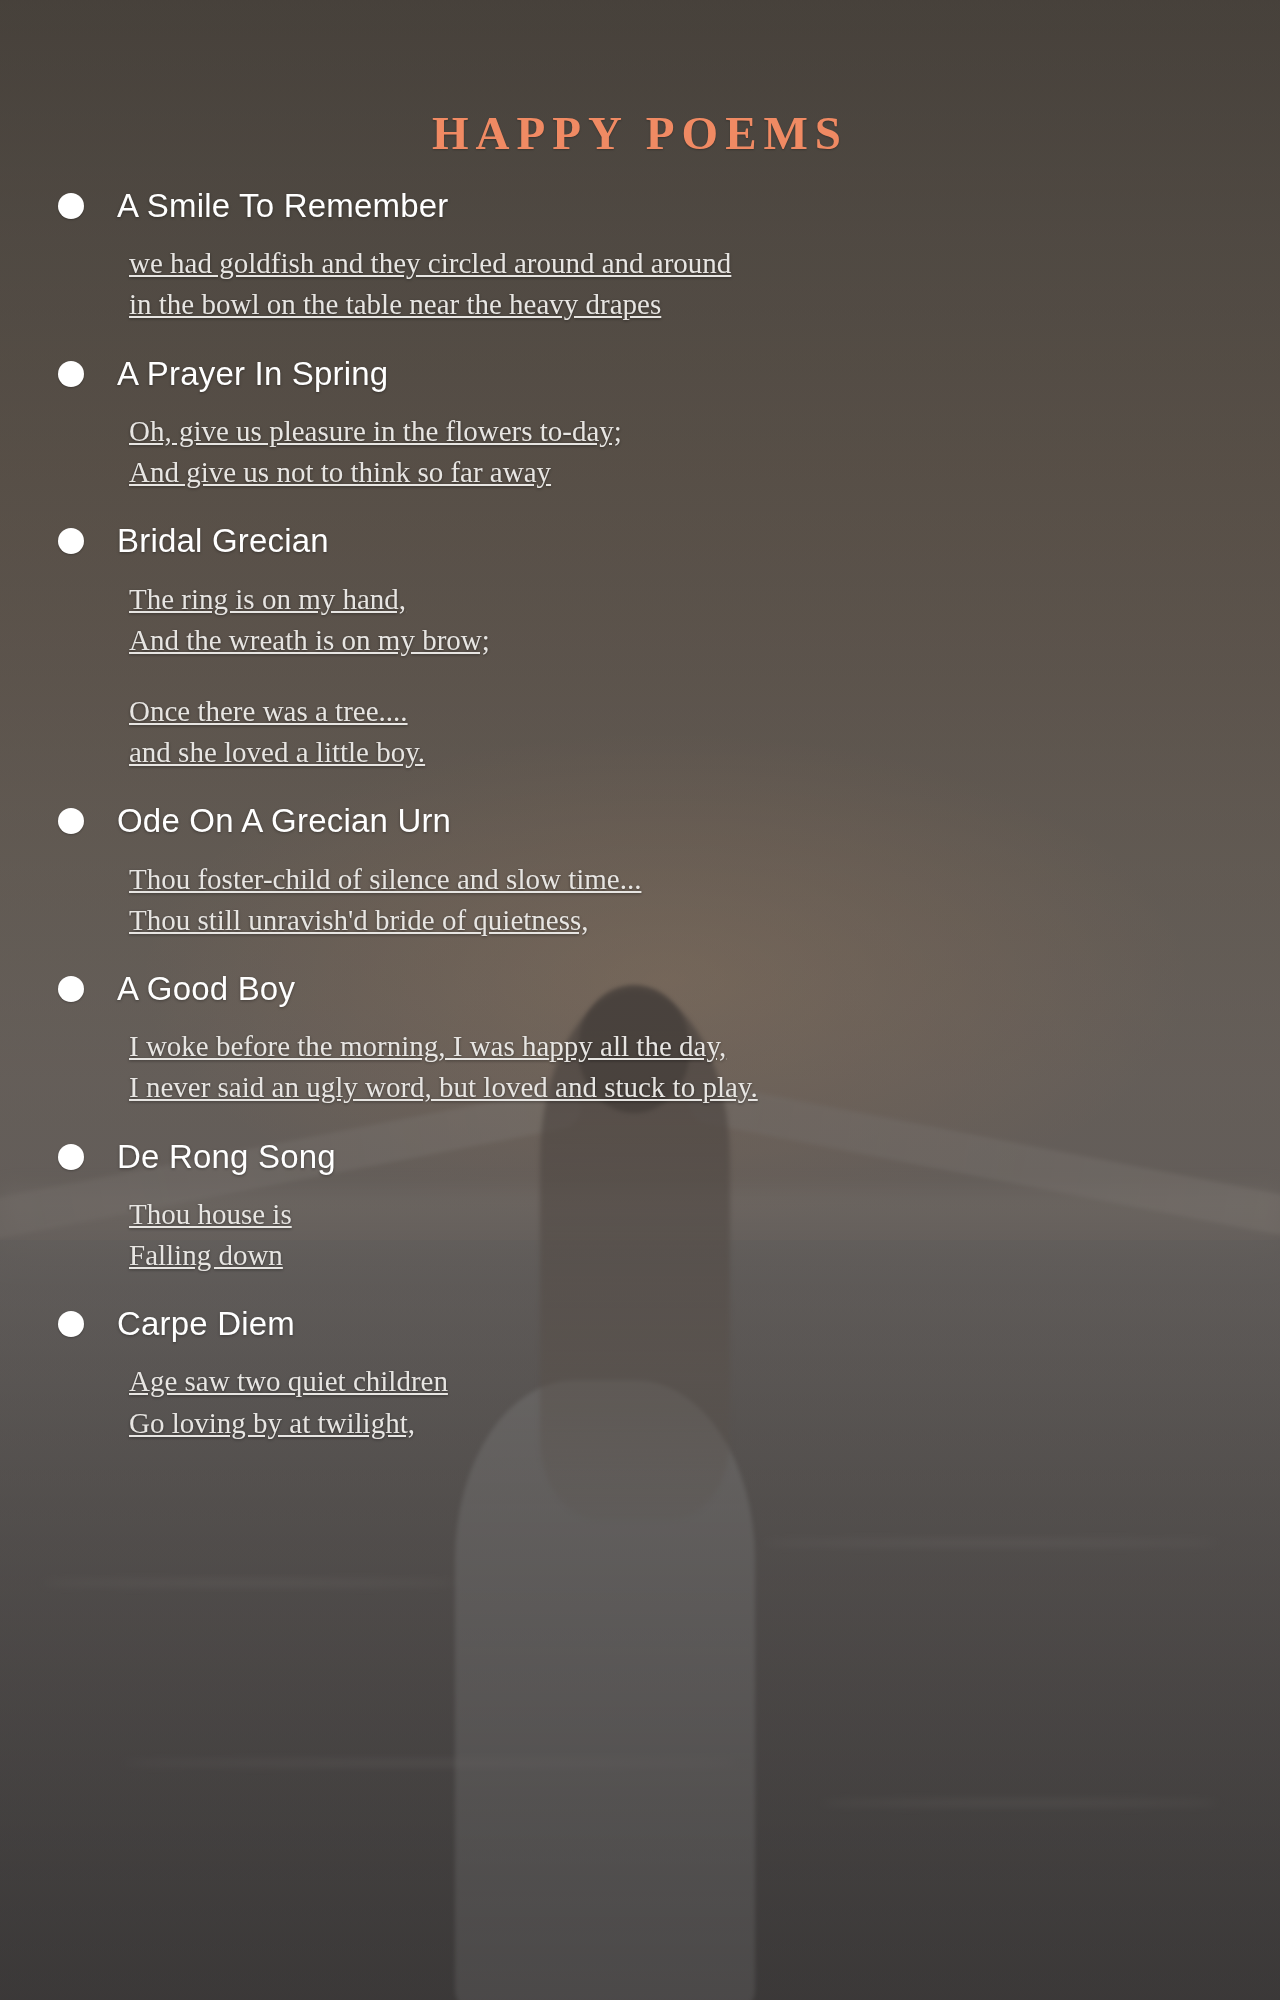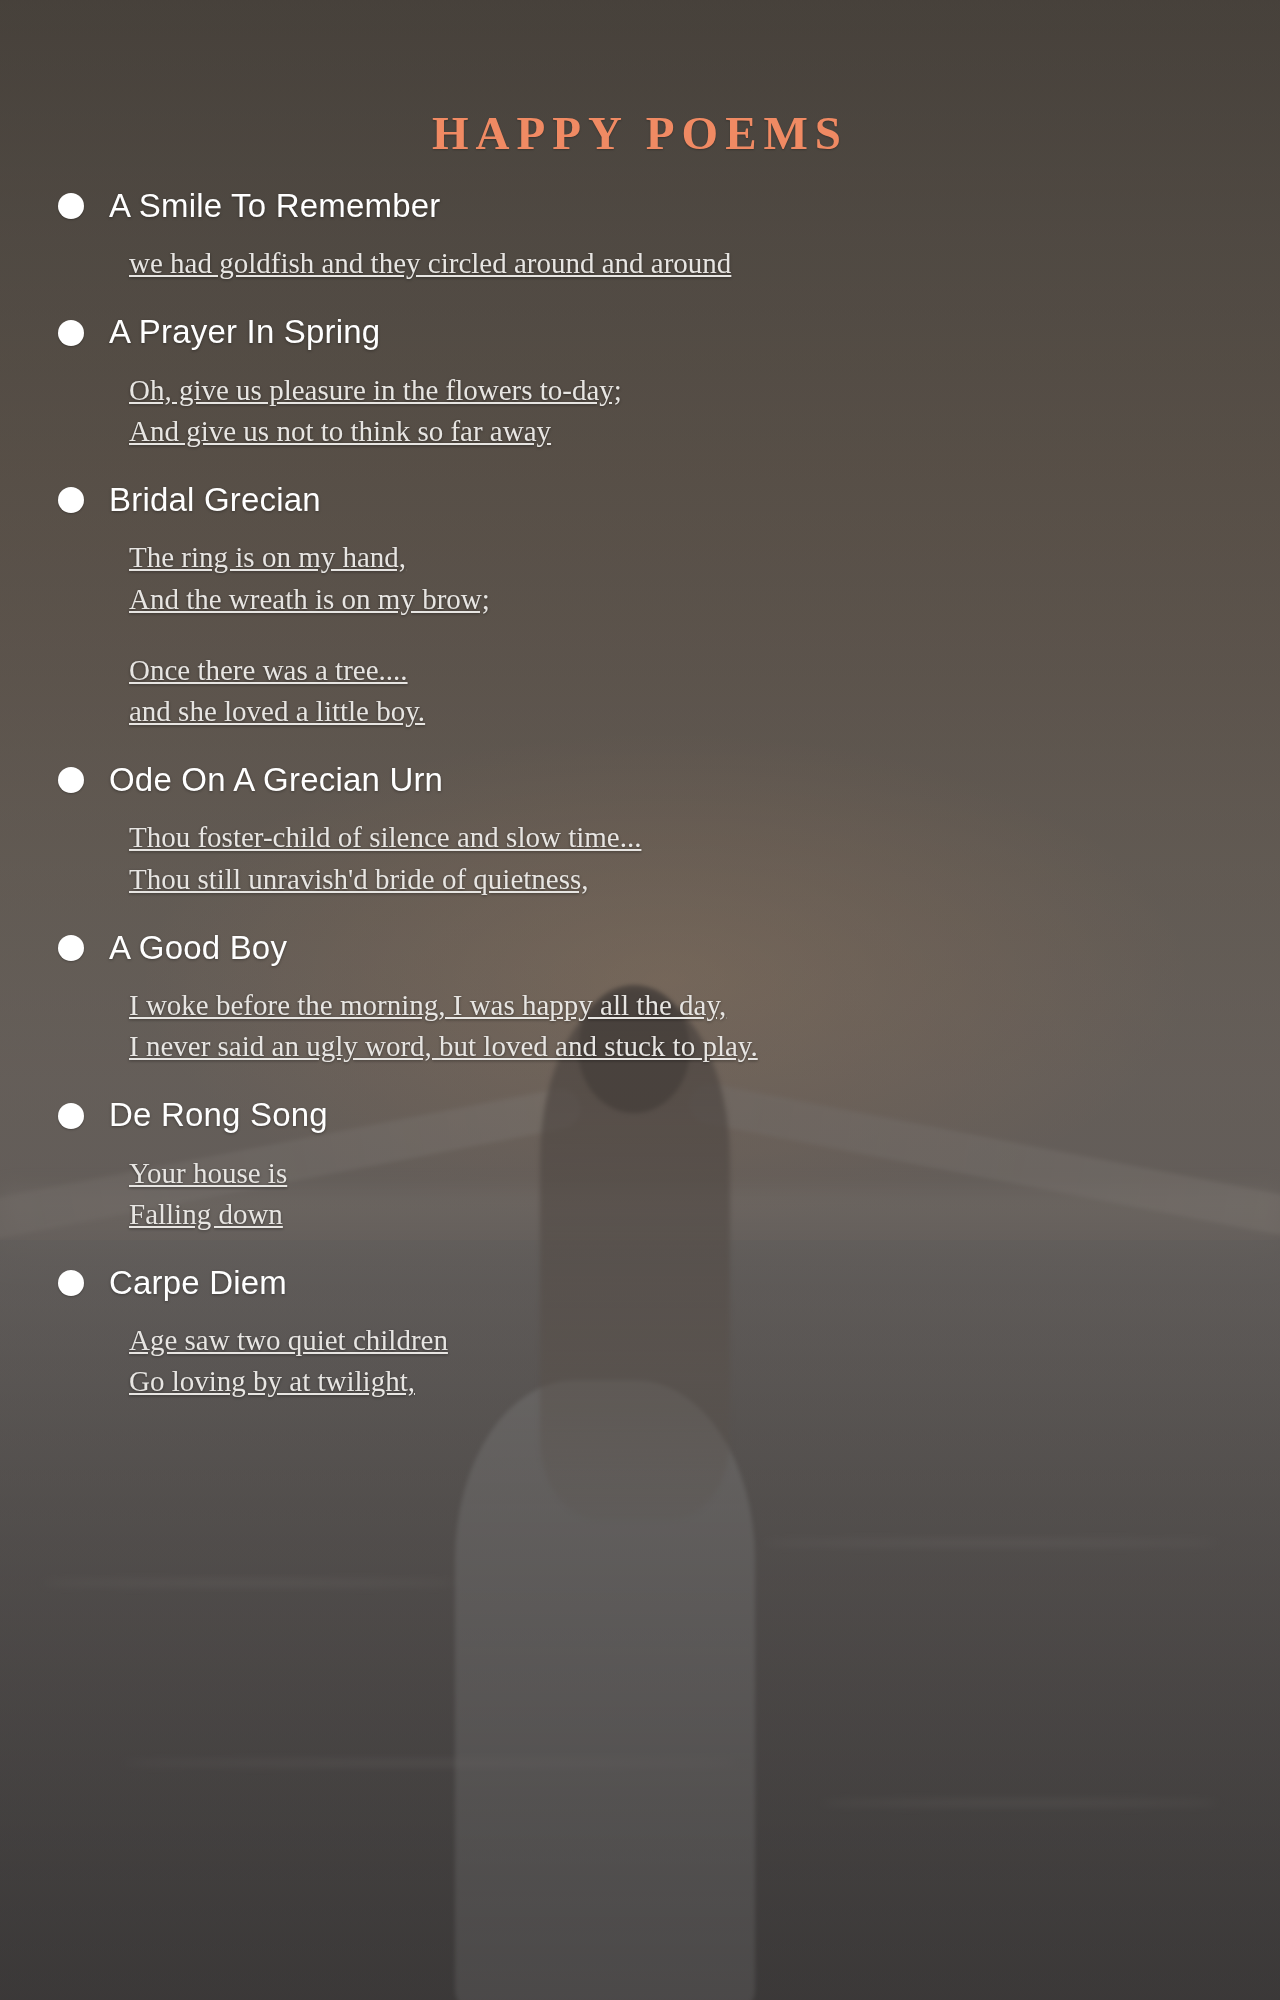--- a/index.html
+++ b/index.html
@@ -153,21 +153,21 @@
 
   .poem-item {
     padding: 0 60px 0 58px;
     margin-bottom: 30px;
     position: relative;
   }
 
   .poem-head {
     display: flex;
     align-items: center;
-    gap: 0;
+    gap: 8px;
   }
 
   .bullet {
     width: 26px;
     height: 26px;
     border-radius: 50%;
     background: #ffffff;
     flex: 0 0 auto;
     margin-right: 25px;
     box-shadow: 0 1px 2px rgba(0,0,0,0.25);
@@ -226,20 +226,21 @@
 
     <ul class="poem-list">
 
       <li class="poem-item">
         <div class="poem-head">
           <span class="bullet"></span>
           <span class="poem-title">A Smile To Remember</span>
         </div>
         <div class="poem-lines">
           <div>we had goldfish and they circled around and around</div>
+          <div>in the bowl on the table near the heavy drapes</div>
         </div>
       </li>
 
       <li class="poem-item">
         <div class="poem-head">
           <span class="bullet"></span>
           <span class="poem-title">A Prayer In Spring</span>
         </div>
         <div class="poem-lines">
           <div>Oh, give us pleasure in the flowers to-day;</div>
@@ -286,21 +287,21 @@
           <div>I never said an ugly word, but loved and stuck to play.</div>
         </div>
       </li>
 
       <li class="poem-item">
         <div class="poem-head">
           <span class="bullet"></span>
           <span class="poem-title">De Rong Song</span>
         </div>
         <div class="poem-lines">
-          <div>Your house is</div>
+          <div>Thou house is</div>
           <div>Falling down</div>
         </div>
       </li>
 
       <li class="poem-item">
         <div class="poem-head">
           <span class="bullet"></span>
           <span class="poem-title">Carpe Diem</span>
         </div>
         <div class="poem-lines">

